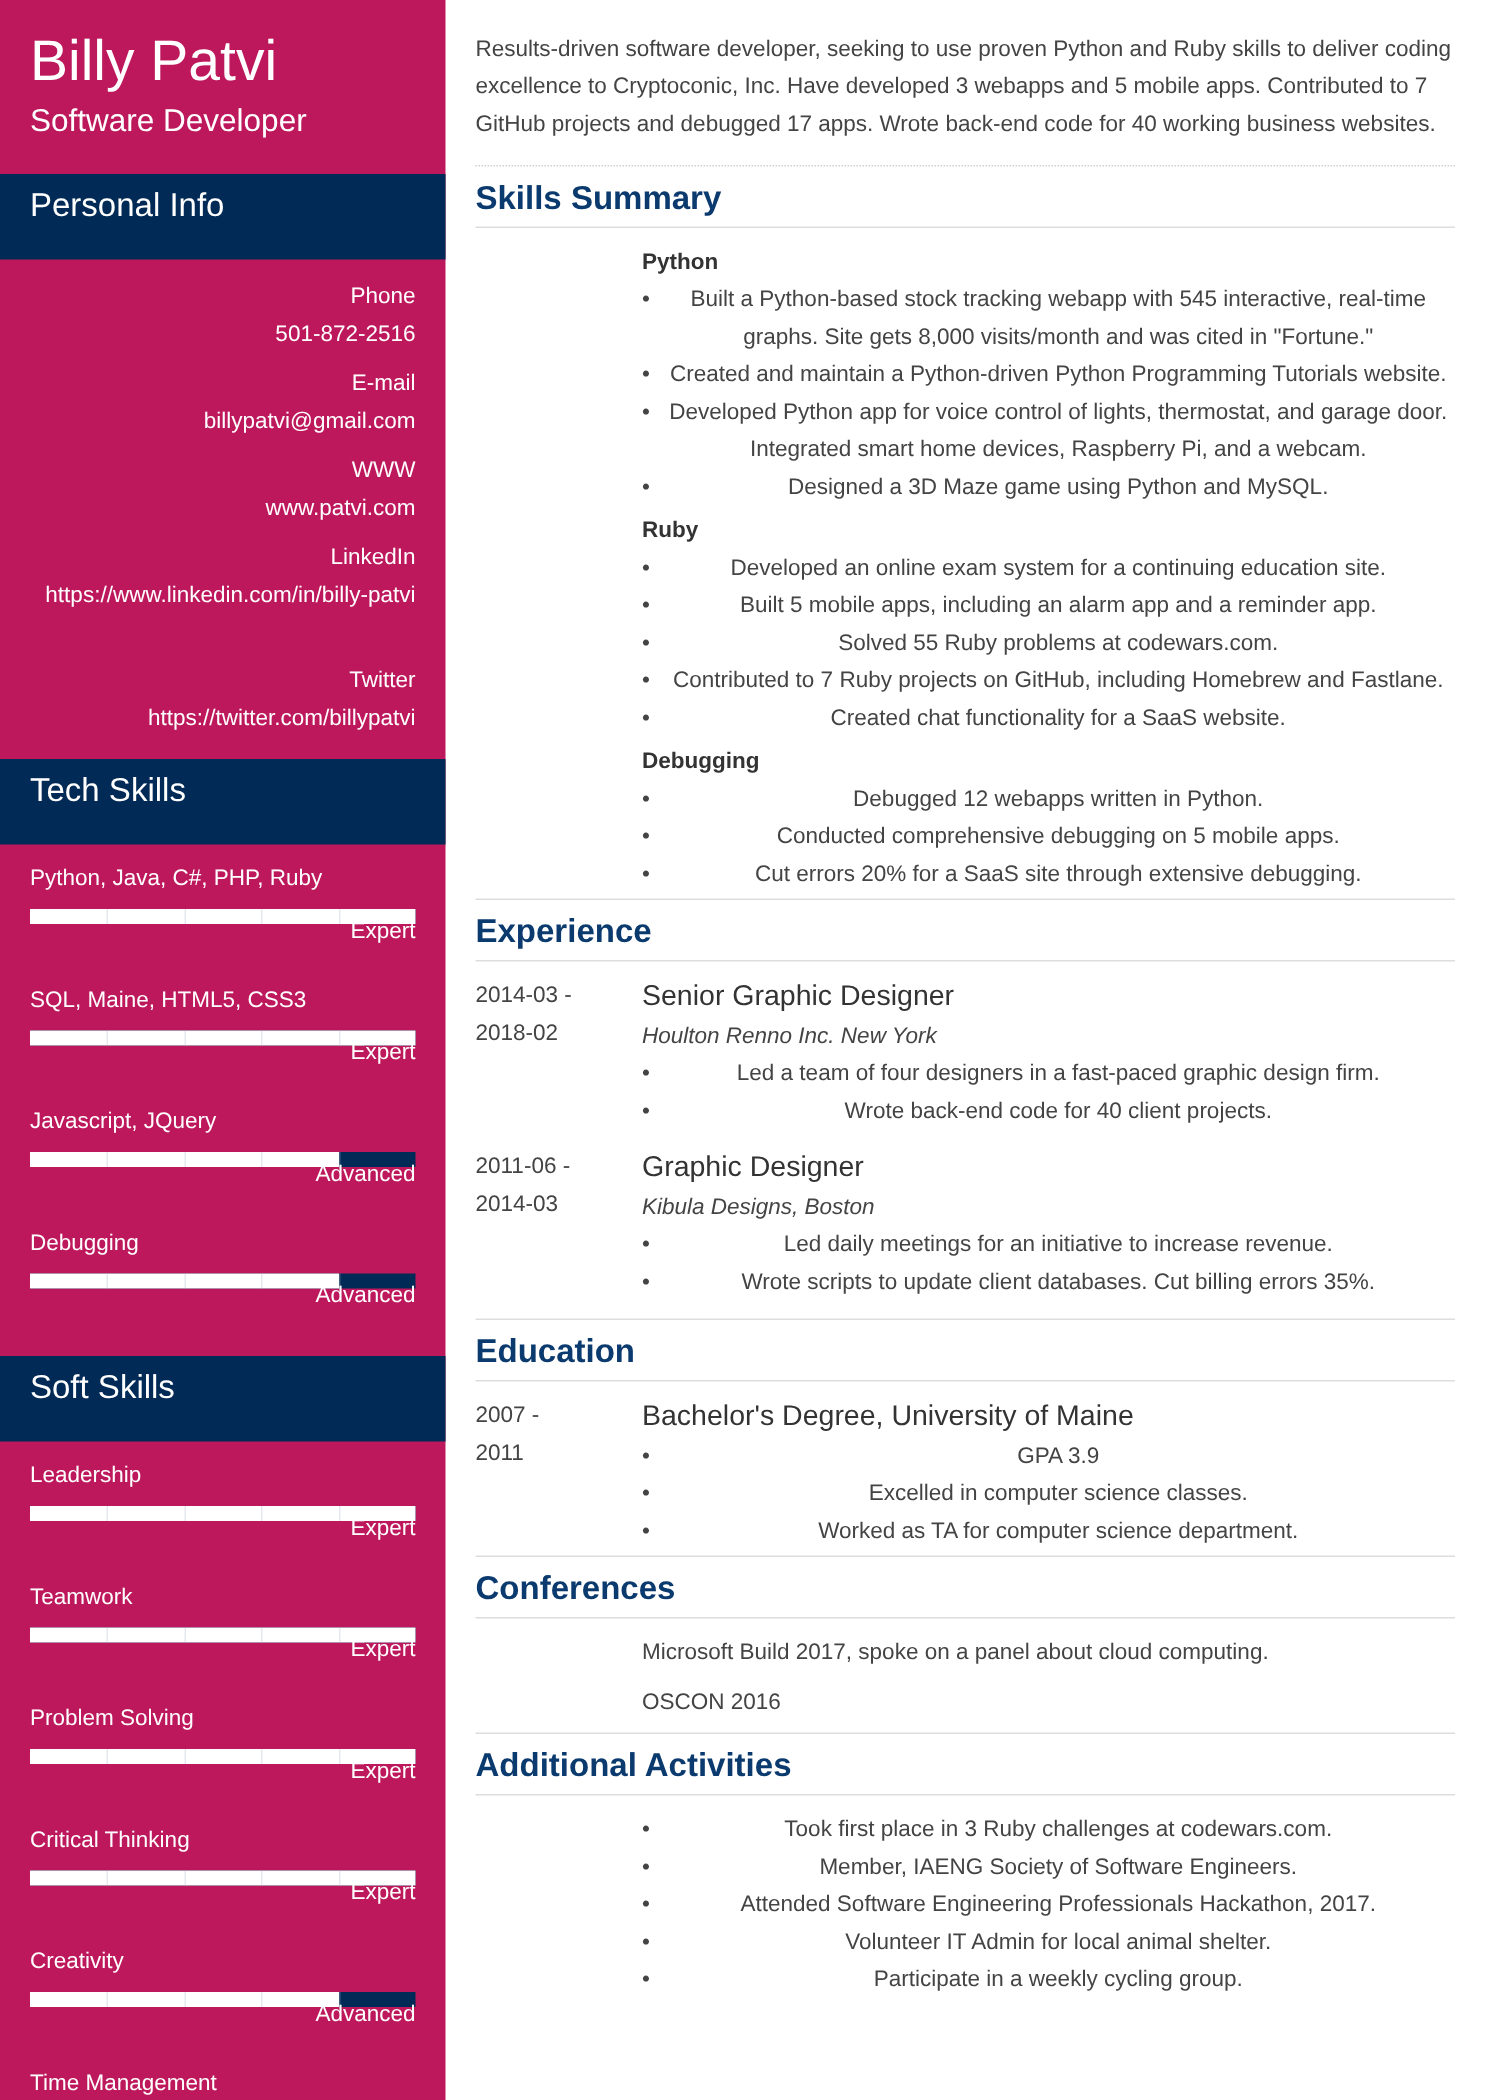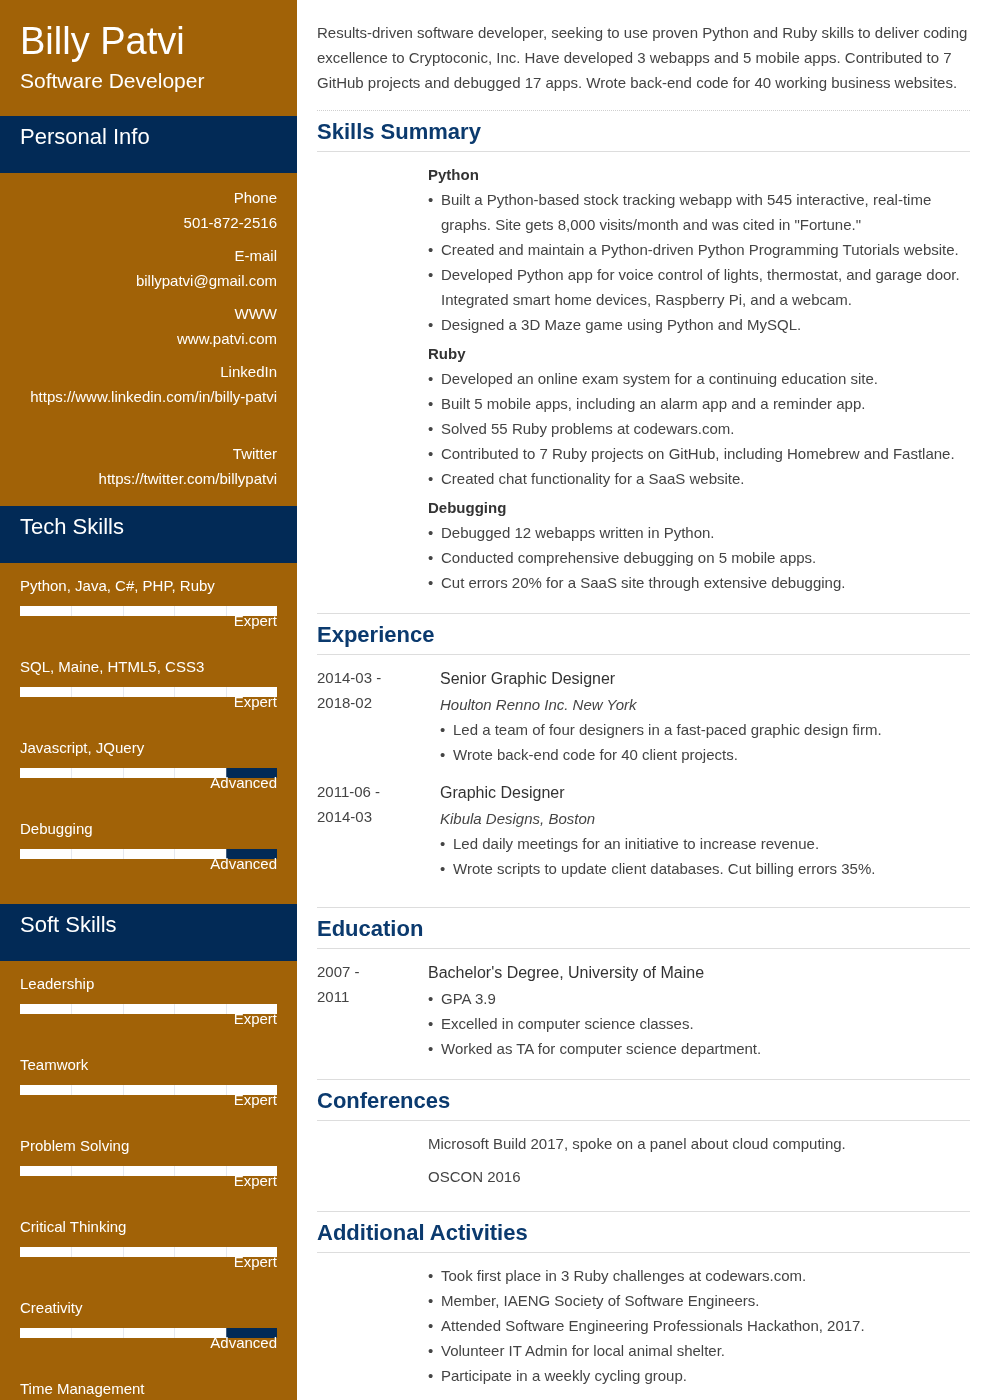--- a/index.html
+++ b/index.html
@@ -1,52 +1,52 @@
 <!DOCTYPE html>
 <html><head>
   <meta charset="utf-8">
   <style>
     * { box-sizing: border-box; margin: 0; padding: 0; }
     html, body { width: 990px; height: 1400px; background: #ffffff; }
     body { font-family: "Liberation Sans", sans-serif; color: #333333; position: relative; overflow: hidden; }
 
-    .sidebar { position: absolute; left: 0; top: 0; width: 297px; height: 1400px; background: #a16207; color: #ffffff; }
+    .sidebar { position: absolute; left: 0; top: 0; width: 297px; height: 1400px; background: #be185d; color: #ffffff; }
     .name { font-size: 38px; line-height: 44px; padding: 19px 20px 0 20px; color: #ffffff; }
     .title { font-size: 21px; line-height: 28px; padding: 4px 20px 0 20px; color: #ffffff; }
     .side-head { background: #022a56; height: 57px; font-size: 22px; line-height: 41px; padding-left: 20px; color: #ffffff; }
     .side-head.personal { margin-top: 21px; }
     .info { padding: 12px 20px 0 20px; }
     .info-item { margin-bottom: 8px; text-align: right; }
     .info-label, .info-value { font-size: 15px; line-height: 25px; color: #ffffff; }
     .info-item:last-child { margin-bottom: 15px; margin-top: 32px; }
 
     .skills { padding: 12px 20px 5px 20px; }
     .skill { height: 81px; position: relative; }
     .skill-name { font-size: 15px; line-height: 22px; color: #ffffff; }
     .bar { position: relative; margin-top: 9px; height: 10px; width: 257px; background: #022a56; }
     .bar-fill { position: absolute; left: 0; top: 0; height: 10px; background: #ffffff; }
     .bar-tick { position: absolute; top: 0; height: 10px; width: 1px; background: rgba(180,190,210,0.35); }
     .skill-level { position: absolute; right: 0; top: 36px; font-size: 15px; line-height: 20px; color: #ffffff; }
 
     .main { position: absolute; left: 317px; top: 0; width: 653px; }
     .summary { font-size: 15px; line-height: 25px; color: #444444; padding-top: 20px; padding-bottom: 15px; border-bottom: 1px dotted #cfcfcf; }
     .sec-head { font-size: 22px; line-height: 30px; color: #0b3a6e; padding-top: 6px; padding-bottom: 4px; border-bottom: 1px solid #dddddd; }
-    .section { border-bottom: 1px solid #dddddd; padding-bottom: 14px; }
+    .section { border-bottom: 1px solid #dddddd; }
     .section:last-child { border-bottom: none; }
     .body { padding-top: 10px; }
     .row { display: flex; }
     .col-date { width: 111px; font-size: 15px; line-height: 25px; color: #444444; flex-shrink: 0; }
     .col-main { flex: 1; }
     .grp-title { font-size: 15px; font-weight: bold; line-height: 25px; color: #333333; margin-top: 3px; }
     .grp-title:first-child { margin-top: 0; }
     ul.bullets { list-style: none; margin-bottom: 4px; }
-    ul.bullets li { position: relative; padding-left: 13px; font-size: 15px; line-height: 25px; color: #444444; }
+    ul.bullets li { position: relative; padding-left: 13px; font-size: 15px; line-height: 25px; color: #444444; text-align: center; }
     ul.bullets li::before { content: "•"; position: absolute; left: 0; top: 0; color: #444444; }
-    .job { margin-bottom: 8px; gap: 12px; }
-    .job-title { font-size: 16px; line-height: 27px; color: #333333; }
+    .job { margin-bottom: 8px; }
+    .job-title { font-size: 19px; line-height: 27px; color: #333333; }
     .job-company { font-size: 15px; line-height: 25px; font-style: italic; color: #444444; }
     .plain { font-size: 15px; line-height: 25px; color: #444444; margin-bottom: 8px; }
   </style>
 </head>
 <body>
 
 <aside class="sidebar">
   <div class="name">Billy Patvi</div>
   <div class="title">Software Developer</div>
 

